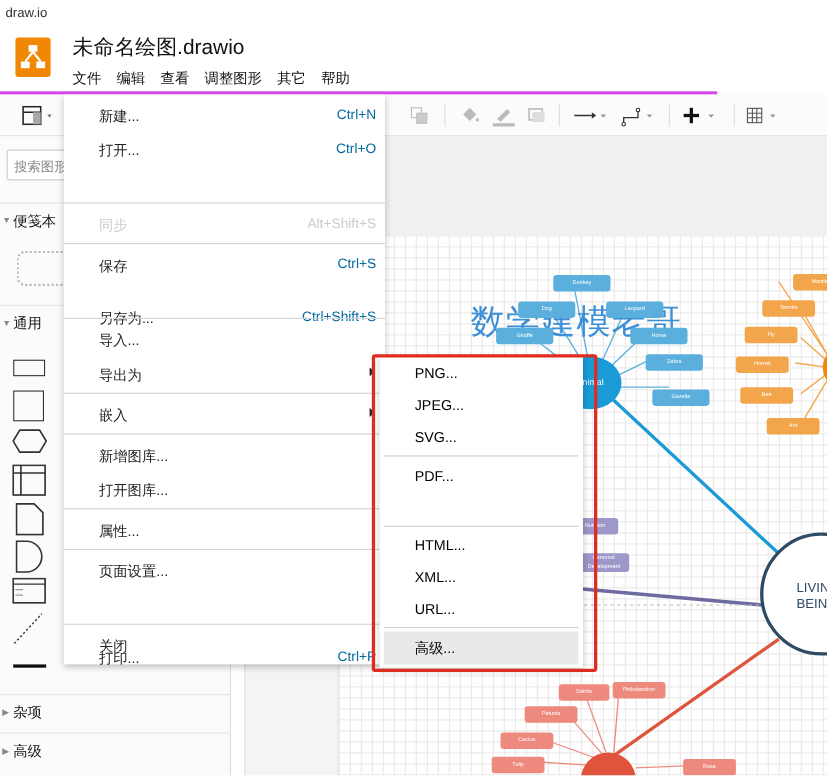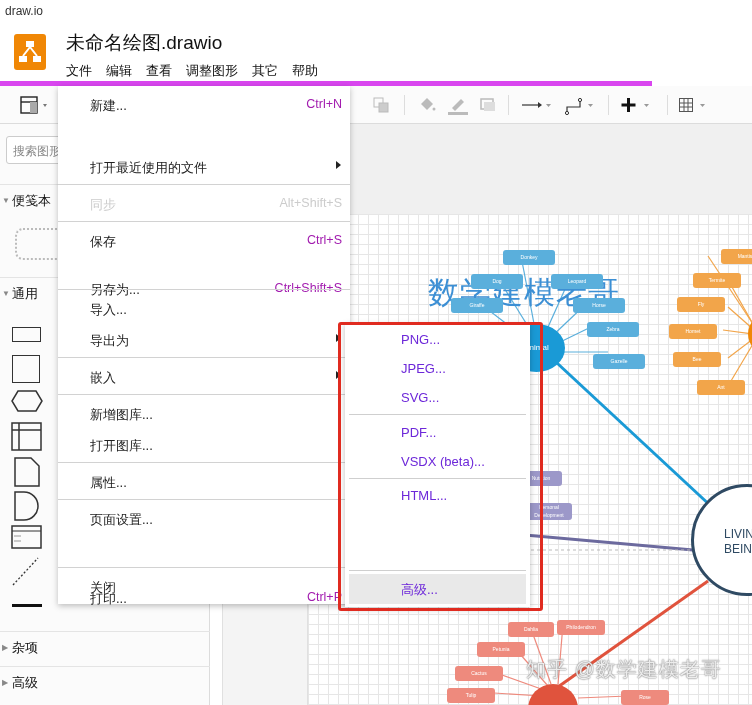--- a/index.html
+++ b/index.html
@@ -1,21 +1,21 @@
 <!DOCTYPE html>
 <html><head>
 <meta charset="utf-8">
 <style>
   * { box-sizing: border-box; margin: 0; padding: 0; }
   html, body { width: 752px; height: 705px; overflow: hidden; background: #fff; font-family: "Liberation Sans", "DejaVu Sans", sans-serif; color: #222; }
   .root { position: relative; width: 752px; height: 705px; }
 
   
   .winbar { position: absolute; left: 0; top: 0; width: 752px; height: 22px; background: #fff; font-size: 12px; color: #333; padding: 4px 0 0 5px; }
-  .header { position: absolute; left: 0; top: 22px; width: 652px; height: 64px; background: #fff; border-bottom: 5px solid #d946ef; }
+  .header { position: absolute; left: 0; top: 22px; width: 652px; height: 64px; background: #fff; border-bottom: 3px solid #d946ef; }
   .logo { position: absolute; left: 14px; top: 12px; width: 32px; height: 36px; background: #f08705; border-radius: 3px; }
   .logo svg { position: absolute; left: 0; top: 0; }
   .doc-title { position: absolute; left: 66px; top: 8px; font-size: 19px; color: #111; }
   .menubar { position: absolute; left: 66px; top: 40px; display: flex; gap: 0; font-size: 13px; color: #111; }
   .menubar span { margin-right: 14px; }
 
   
   .toolbar { position: absolute; left: 0; top: 86px; width: 752px; height: 38px; background: #fbfbfb; border-bottom: 1px solid #dcdcdc; }
   .tb-icon { position: absolute; top: 10px; }
   .tb-sep { position: absolute; top: 9px; width: 1px; height: 20px; background: #ddd; }
@@ -40,29 +40,29 @@
   .n-blue { background: #5aafdc; }
   .n-orange { background: #f2a54a; }
   .n-purple { background: #9c98c9; }
   .n-red { background: #ee8a7d; }
   .watermark { position: absolute; left: 218px; top: 532px; font-size: 20px; color: rgba(255,255,255,0.85); text-shadow: 0 0 2px #888, 0 0 1px #666; letter-spacing: 1px; }
 
   
   .file-menu { position: absolute; left: 58px; top: 86px; width: 292px; height: 518px; background: #fff; box-shadow: 0 2px 6px rgba(0,0,0,0.25); font-size: 13px; }
   .mi { position: absolute; left: 0; width: 292px; height: 28px; }
   .mi .lbl { position: absolute; left: 32px; top: 7px; color: #222; }
-  .mi .sc { position: absolute; right: 8px; top: 7px; color: #a21caf; font-size: 12.5px; }
+  .mi .sc { position: absolute; right: 8px; top: 7px; color: #0369a1; font-size: 12.5px; }
   .mi.disabled .lbl, .mi.disabled .sc { color: #ccc; }
   .mi .arrow { position: absolute; right: 9px; top: 9px; width: 0; height: 0; border-top: 4px solid transparent; border-bottom: 4px solid transparent; border-left: 5px solid #222; }
   .sep { position: absolute; left: 0; width: 292px; height: 1px; background: #d2d2d2; }
 
   
   .sub-menu { position: absolute; left: 345px; top: 323px; width: 185px; height: 284px; background: #fff; box-shadow: 0 2px 6px rgba(0,0,0,0.25); font-size: 13px; }
   .smi { position: absolute; left: 0; width: 185px; height: 28px; }
-  .smi .lbl { position: absolute; left: 32px; top: 7px; color: #6d28d9; margin-left: 24px; }
+  .smi .lbl { position: absolute; left: 32px; top: 7px; color: #000000; }
   .smi.hover { background: #e9e9e9; }
   .ssep { position: absolute; left: 4px; width: 177px; height: 1px; background: #cfcfcf; }
   .red-box { position: absolute; left: 338px; top: 322px; width: 205px; height: 289px; border: 3px solid #e02b20; border-radius: 3px; pointer-events: none; }
 </style>
 </head>
 <body>
 
 <div class="root">
 
   <div class="winbar">draw.io</div>
@@ -278,31 +278,30 @@
       <div style="position:absolute;left:383px;top:270px;width:112px;height:112px;border-radius:50%;border:3px solid #2f4a63;background:#fff;color:#2f4a63;font-size:12px;padding:40px 0 0 30px;line-height:15px;">LIVING BEINGS</div>
 
       <div class="node n-red" style="left:200px;top:408px;width:46px;">Dahlia</div>
       <div class="node n-red" style="left:249px;top:406px;width:48px;">Philodendron</div>
       <div class="node n-red" style="left:169px;top:428px;width:48px;">Petunia</div>
       <div class="node n-red" style="left:147px;top:452px;width:48px;">Cactus</div>
       <div class="node n-red" style="left:139px;top:474px;width:48px;">Tulip</div>
       <div class="node n-red" style="left:313px;top:476px;width:48px;">Rose</div>
       <div style="position:absolute;left:220px;top:470px;width:50px;height:50px;border-radius:50%;background:#e0533d;"></div>
     </div>
-    <div class="watermark">知乎 @数学建模老哥</div>
   </div>
 
   <div class="file-menu">
     <div class="mi" style="top:4px;">
       <span class="lbl">新建...</span>
         <span class="sc">Ctrl+N</span>
     </div>
-    <div class="mi" style="top:66px;">
-      <span class="lbl">打开最近使用的文件</span>
-        <span class="arrow"></span>
+    <div class="mi" style="top:35px;">
+      <span class="lbl">打开...</span>
+        <span class="sc">Ctrl+O</span>
     </div>
     <div class="sep" style="top:98px;"></div>
     <div class="mi disabled" style="top:103px;">
       <span class="lbl">同步</span>
         <span class="sc">Alt+Shift+S</span>
     </div>
     <div class="sep" style="top:135px;"></div>
     <div class="mi" style="top:140px;">
       <span class="lbl">保存</span>
         <span class="sc">Ctrl+S</span>
@@ -356,27 +355,30 @@
     <div class="smi" style="top:31px;">
         <span class="lbl">JPEG...</span>
       </div>
     <div class="smi" style="top:60px;">
         <span class="lbl">SVG...</span>
       </div>
     <div class="ssep" style="top:91px;"></div>
     <div class="smi" style="top:95px;">
         <span class="lbl">PDF...</span>
       </div>
-    <div class="smi" style="top:124px;">
-        <span class="lbl">VSDX (beta)...</span>
-      </div>
     <div class="ssep" style="top:155px;"></div>
     <div class="smi" style="top:158px;">
         <span class="lbl">HTML...</span>
       </div>
+    <div class="smi" style="top:187px;">
+        <span class="lbl">XML...</span>
+      </div>
+    <div class="smi" style="top:216px;">
+        <span class="lbl">URL...</span>
+      </div>
     <div class="ssep" style="top:247px;"></div>
     <div class="smi hover" style="top:251px;height:30px;left:4px;width:177px;">
         <span class="lbl" style="left:28px;">高级...</span>
       </div>
   </div>
   <div class="red-box"></div>
 
 </div>
 
 </body></html>

